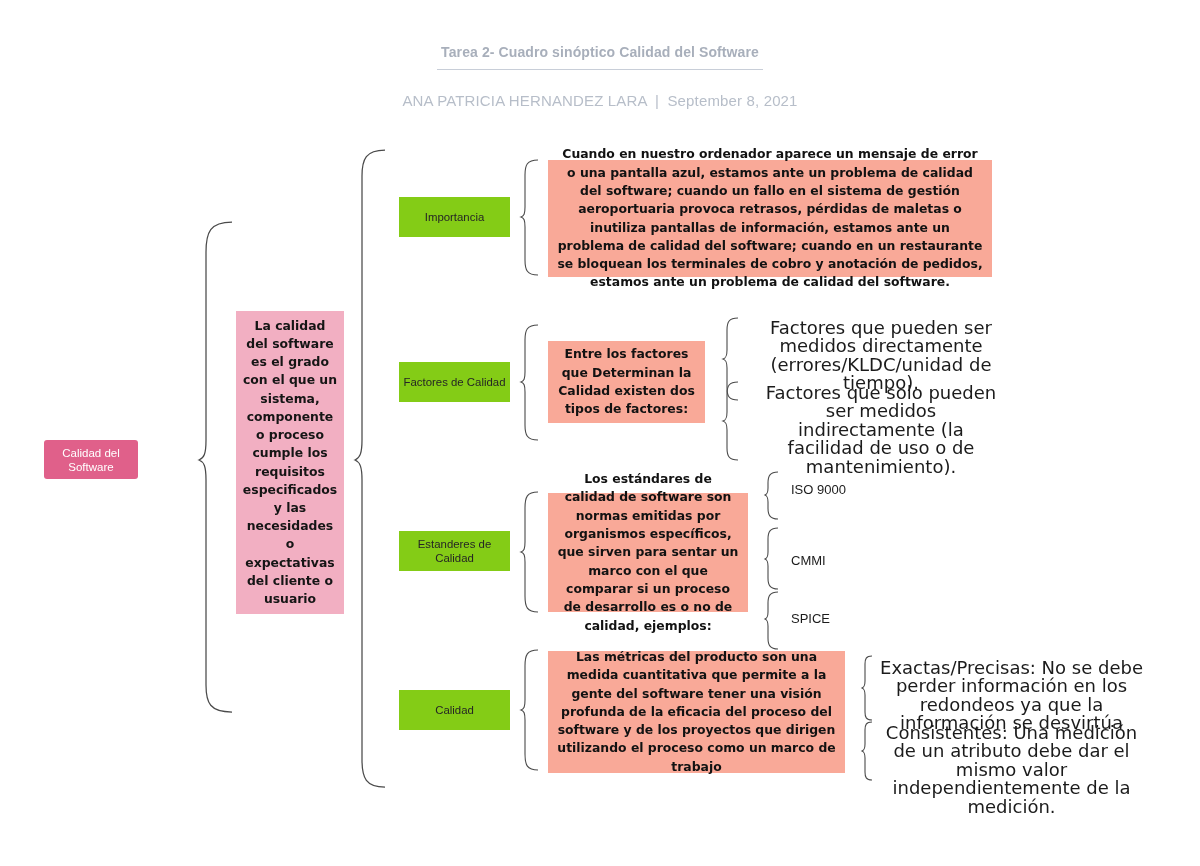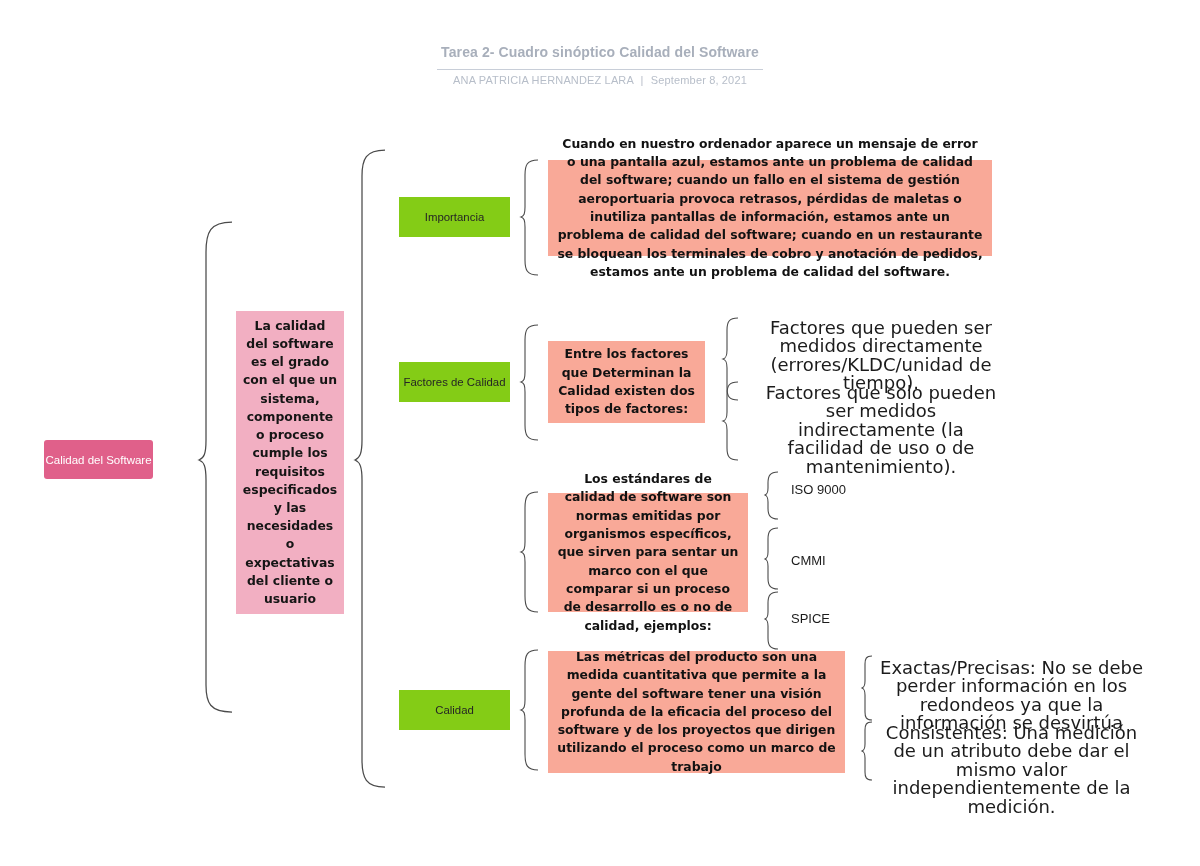--- a/index.html
+++ b/index.html
@@ -21,22 +21,22 @@
     font-size: 14px;
     font-weight: bold;
     color: #a8afbb;
     letter-spacing: 0.1px;
     line-height: 24px;
     display: inline-block;
     border-bottom: 1px solid #c8ced8;
     padding: 0 4px 5px 4px;
   }
   .header-sub {
-    margin-top: 4px;
-    font-size: 11px;
+    margin-top: 22px;
+    font-size: 15px;
     color: #b7bec9;
     letter-spacing: 0.15px;
   }
   .header-sub .sep { padding: 0 4px; }
 
   
   .box {
     position: absolute;
     display: flex;
     align-items: center;
@@ -135,42 +135,45 @@
     <path class="thin" d="M 738,382 C 729,382 727,386 727,394 L 727,412 C 727,418 726,420 723,421 C 726,422 727,424 727,430 L 727,448 C 727,456 729,460 738,460"></path>
 
     <path class="thin" d="M 778,472 C 770,472 768,476 768,483 L 768,488 C 768,493 767,494 765,495 C 767,496 768,497 768,502 L 768,508 C 768,515 770,519 778,519"></path>
     <path class="thin" d="M 778,528 C 770,528 768,532 768,539 L 768,552 C 768,557 767,558 765,559 C 767,560 768,561 768,566 L 768,578 C 768,585 770,589 778,589"></path>
     <path class="thin" d="M 778,592 C 770,592 768,596 768,603 L 768,612 C 768,617 767,618 765,619 C 767,620 768,621 768,626 L 768,638 C 768,645 770,649 778,649"></path>
 
     <path class="thin" d="M 872,656 C 866,656 865,659 865,664 L 865,681 C 865,686 864,687 862,688 C 864,689 865,690 865,695 L 865,712 C 865,717 866,720 872,720"></path>
     <path class="thin" d="M 872,722 C 866,722 865,725 865,730 L 865,744 C 865,749 864,750 862,751 C 864,752 865,753 865,758 L 865,772 C 865,777 866,780 872,780"></path>
   </svg>
 
-  <div class="box box-root" style="left:44px; top:440px; width:109px; height:39px;">
+  <div class="box box-root" style="left:44px; top:440px; width:94px; height:39px;">
     <span>Calidad del Software</span>
   </div>
 
   <div class="box box-def" style="left:236px; top:311px; width:108px; height:303px;">
     <span>La calidad del software es el grado con el que un sistema, componente o proceso cumple los requisitos especificados y las necesidades o expectativas del cliente o usuario</span>
   </div>
 
   <div class="box box-cat" style="left:399px; top:197px; width:111px; height:40px;">
     <span>Importancia</span>
   </div>
 
   <div class="box box-cat" style="left:399px; top:362px; width:111px; height:40px;">
     <span>Factores de Calidad</span>
   </div>
 
+  <div class="box box-cat" style="left:399px; top:531px; width:111px; height:40px;">
+    <span>Estanderes de Calidad</span>
+  </div>
 
   <div class="box box-cat" style="left:399px; top:690px; width:111px; height:40px;">
     <span>Calidad</span>
   </div>
 
-  <div class="box box-content" style="left:548px; top:160px; width:444px; height:96px;">
+  <div class="box box-content" style="left:548px; top:160px; width:444px; height:117px;">
     <span>Cuando en nuestro ordenador aparece un mensaje de error o una pantalla azul, estamos ante un problema de calidad del software; cuando un fallo en el sistema de gestión aeroportuaria provoca retrasos, pérdidas de maletas o inutiliza pantallas de información, estamos ante un problema de calidad del software; cuando en un restaurante se bloquean los terminales de cobro y anotación de pedidos, estamos ante un problema de calidad del software.</span>
   </div>
 
   <div class="box box-content" style="left:548px; top:341px; width:157px; height:82px;">
     <span>Entre los factores que Determinan la Calidad existen dos tipos de factores:</span>
   </div>
 
   <div class="box box-content" style="left:548px; top:493px; width:200px; height:119px;">
     <span>Los estándares de calidad de software son normas emitidas por organismos específicos, que sirven para sentar un marco con el que comparar si un proceso de desarrollo es o no de calidad, ejemplos:</span>
   </div>

